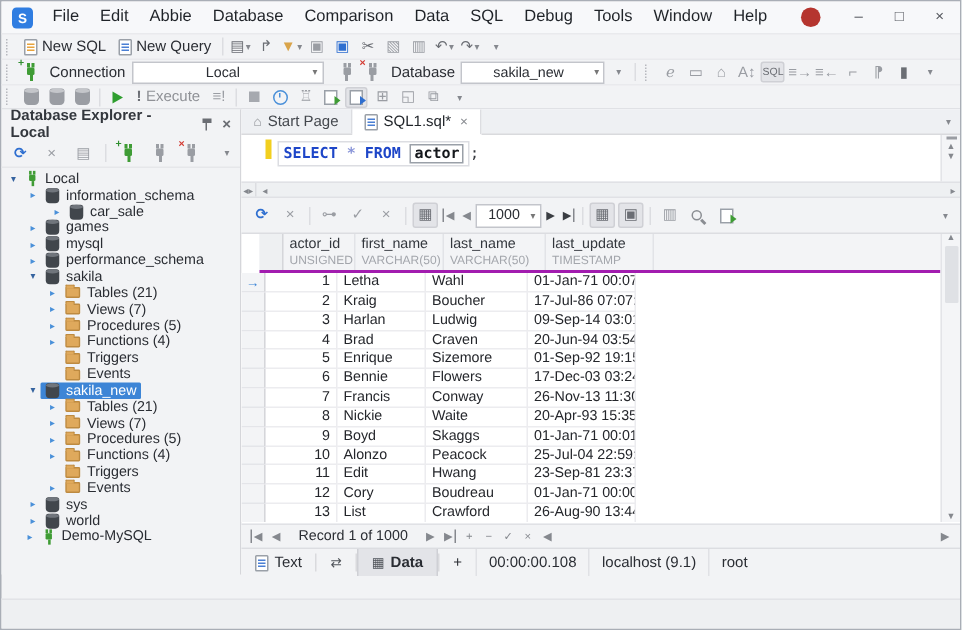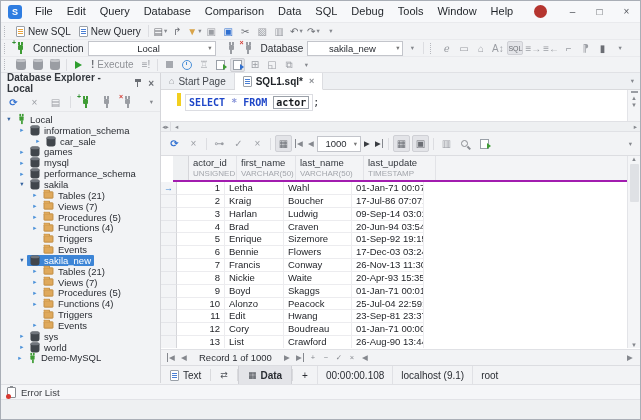--- a/index.html
+++ b/index.html
@@ -89,21 +89,21 @@
   .selwrap{display:flex;align-items:center;gap:4px;padding:0 3px;border-radius:1px;height:100%}
   .trow.sel .selwrap{background:#3d85d6}
   .trow.sel .tlabel{color:#fff}
   .trow .icon-db,.trow .icon-folder{transform:scale(.9)}
   .trow .plug{transform:scale(.85)}
 
   
   #doc{position:absolute;left:161px;top:73px;right:1px;bottom:37px;background:#fff}
   #tabbar{position:absolute;left:0;top:0;right:0;height:17px;background:#eef0f3;display:flex;border-bottom:1px solid #d9dadd}
   .tab{display:flex;align-items:center;gap:4px;padding:0 8px;font-size:10px;color:#44484e;border-right:1px solid #dcdde1}
-  .tab.active{background:#fff;font-weight:bold;color:#1f2328;border-bottom:1px solid #fff;margin-bottom:-1px}
+  .tab.active{background:#fff;font-weight:normal;color:#1f2328;border-bottom:1px solid #fff;margin-bottom:-1px}
   .tclose{color:#8a8d92;font-size:9px;margin-left:2px}
   .tab-dd{margin-left:auto;align-self:center;font-size:6.5px;color:#85888e;padding-right:6px}
   .tabicon{font-size:9px;color:#8a8d92}
 
   #editor{position:absolute;left:0;top:17px;right:0;height:31px;background:#fff}
   .changebar{position:absolute;left:16px;top:3px;width:4px;height:13px;background:#f2cf1f}
   .codeline{position:absolute;left:24px;top:4px;font-family:"DejaVu Sans Mono","Liberation Mono",monospace;font-size:10px;color:#33363b;display:flex;align-items:center}
   .stmt{border:1px solid #dcdde2;padding:1px 3px;display:inline-flex;gap:6px;align-items:center}
   .kw{color:#1e46c8;font-weight:bold}
   .star{color:#8894d8;font-weight:bold}
@@ -169,21 +169,21 @@
 </head>
 <body>
 
 <div id="win">
 
   <div class="menubar">
     <div class="appicon">S</div>
     <div id="menu-items" style="display:flex">
         <span class="menu-item">File</span>
         <span class="menu-item">Edit</span>
-        <span class="menu-item">Query</span>
+        <span class="menu-item">Abbie</span>
         <span class="menu-item">Database</span>
         <span class="menu-item">Comparison</span>
         <span class="menu-item">Data</span>
         <span class="menu-item">SQL</span>
         <span class="menu-item">Debug</span>
         <span class="menu-item">Tools</span>
         <span class="menu-item">Window</span>
         <span class="menu-item">Help</span>
       </div>
     <div class="win-controls">
@@ -737,19 +737,15 @@
       <div class="seg">
           <span>localhost (9.1)</span>
         </div>
       <div class="seg">
           <span>root</span>
         </div>
 
     </div>
   </div>
 
-  <div id="errorbar">
-    <span class="ic-clip"></span>
-    <span>Error List</span>
-  </div>
   <div id="footer"></div>
 
 </div>
 
 </body></html>

